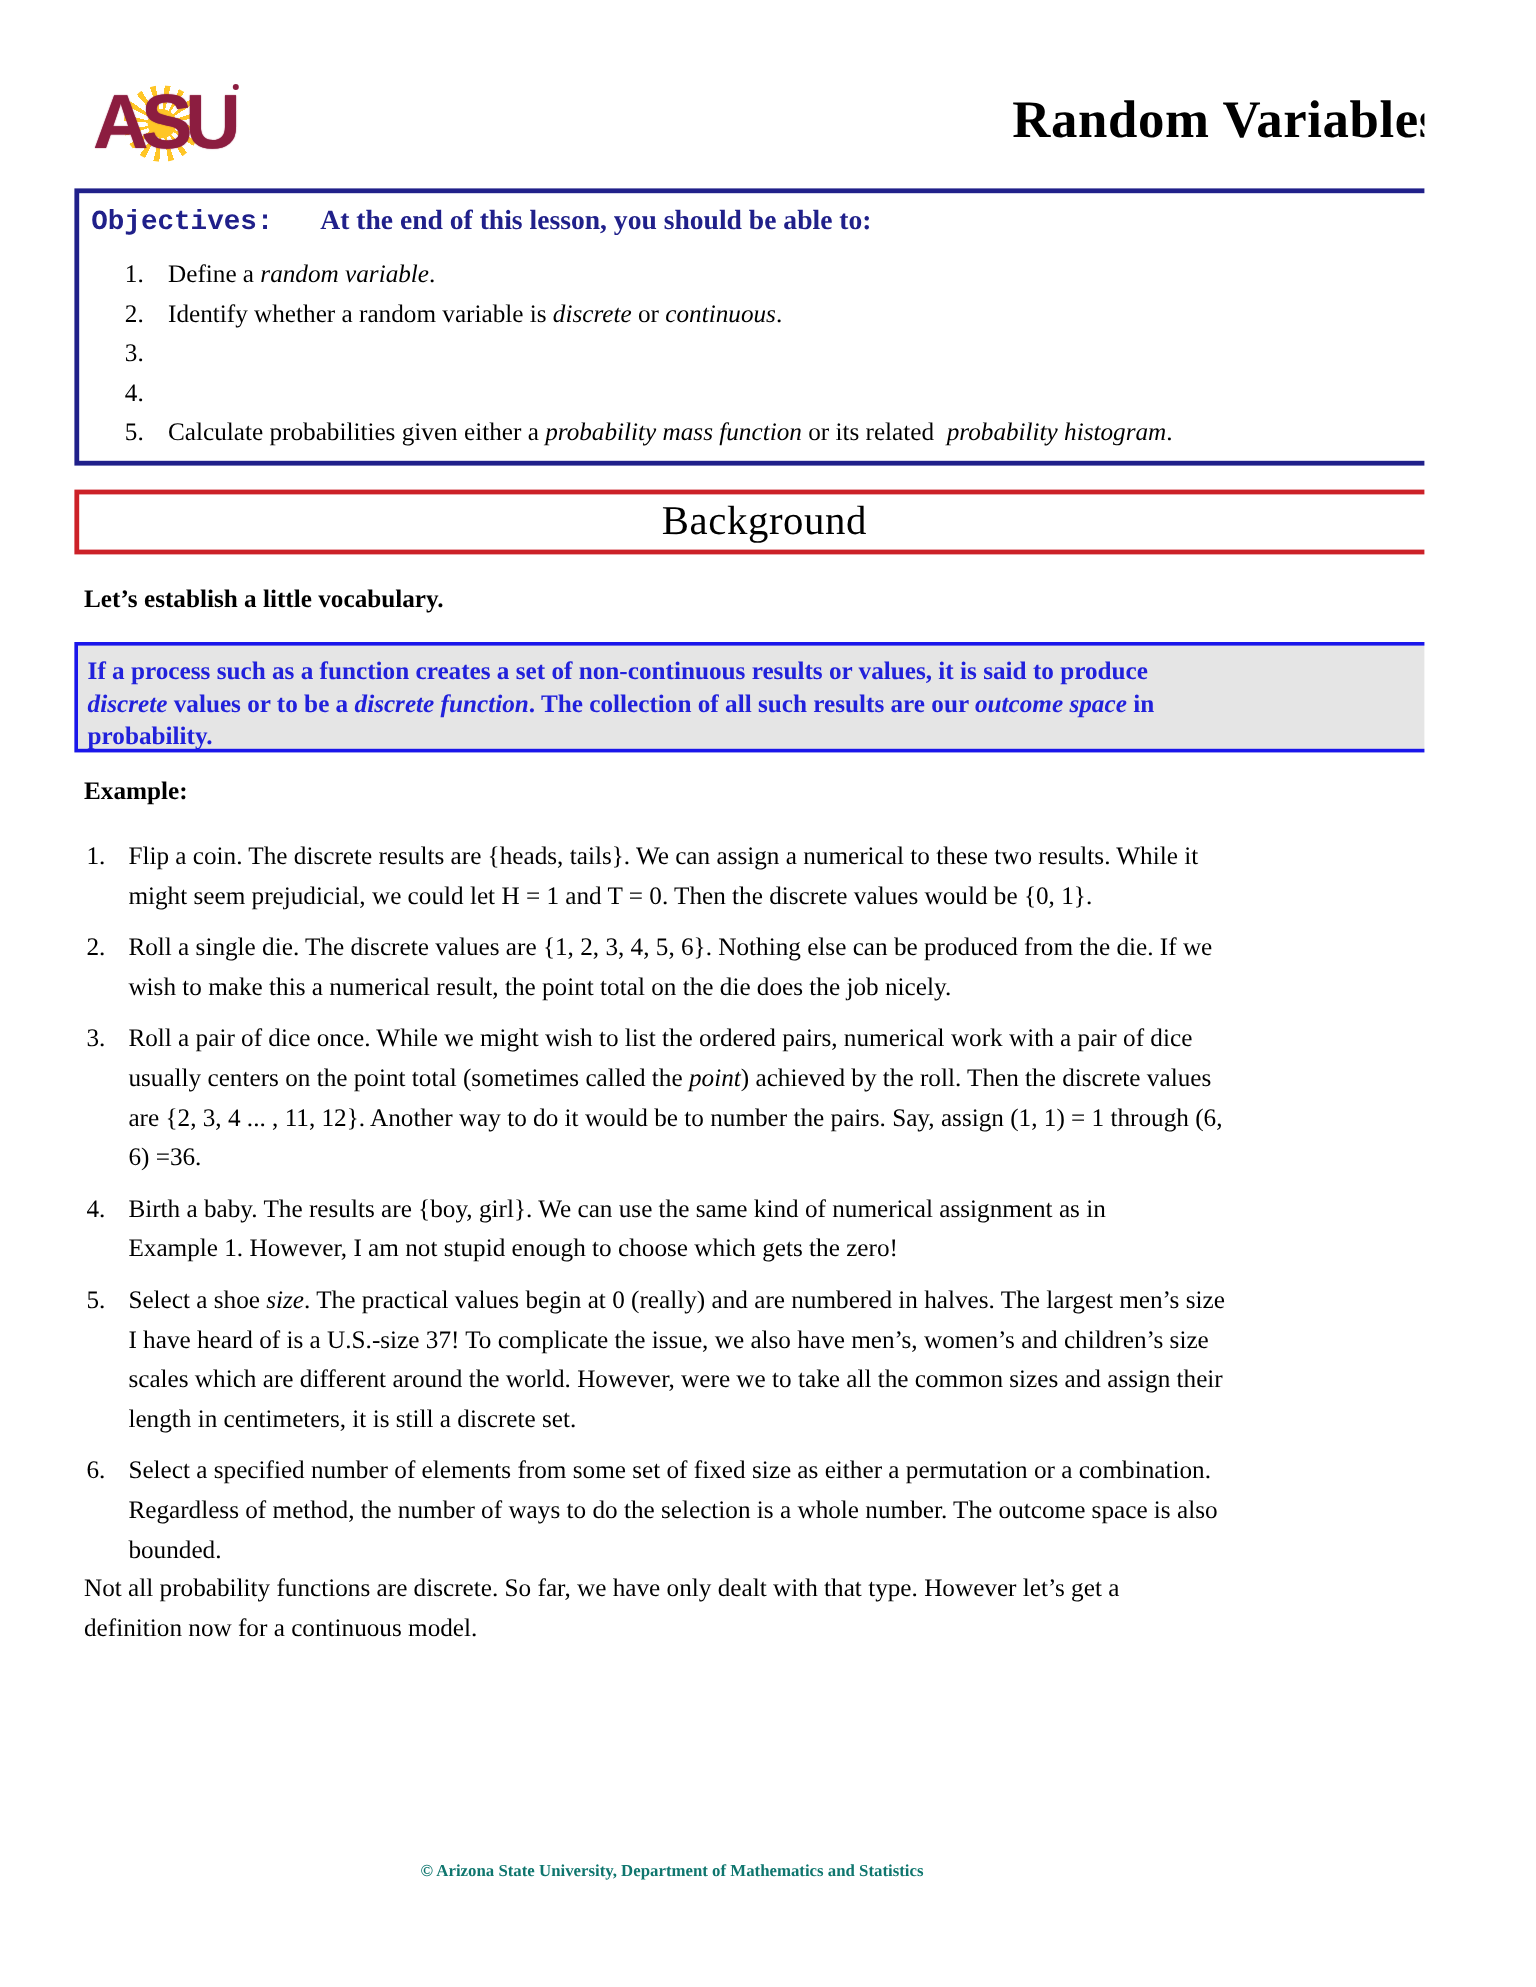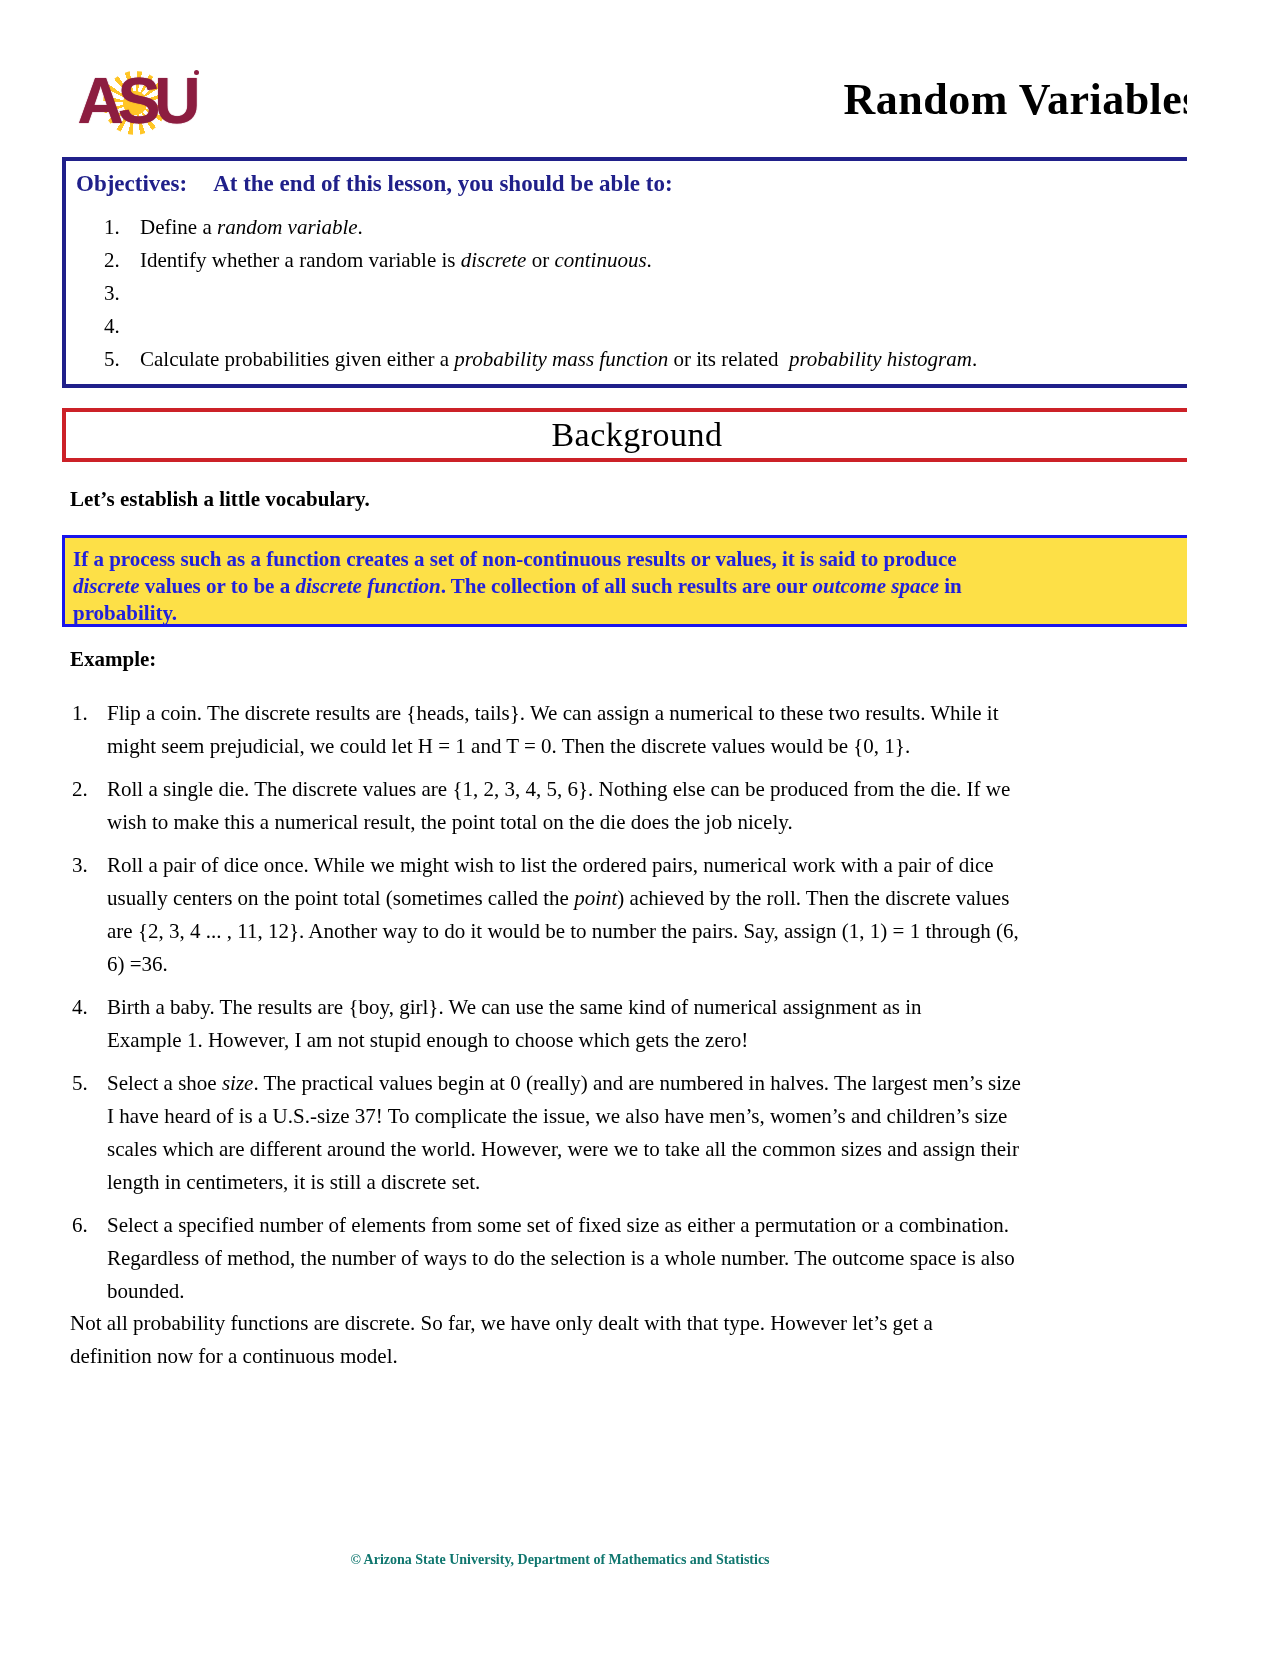--- a/index.html
+++ b/index.html
@@ -30,39 +30,39 @@
     position:absolute; left:0; top:74px; width:1200px; margin:0; text-align:right;
     font-size:44px; font-weight:bold; letter-spacing:0.5px;
   }
 
   
   .objectives-box {
     position:absolute; left:62px; top:157px; width:1150px; height:231px;
     box-sizing:border-box; border:4px solid #20208A; padding:8px 10px;
   }
   .obj-heading { color:#20208A; font-weight:bold; font-size:23px; line-height:30px; }
-  .obj-label { margin-right:26px; }
+  .obj-label { margin-right:39px;font-family:Liberation Mono, monospace; }
   .obj-list { margin-top:12px; }
   .obj-item { display:flex; font-size:21px; line-height:33px; }
   .obj-item .num { flex:none; margin-left:28px; width:36px; }
   .rich { white-space:pre; }
 
   
   .background-box {
     position:absolute; left:62px; top:408px; width:1150px; height:54px;
     box-sizing:border-box; border:4px solid #CC2128; text-align:center;
   }
   .background-box h2 { margin:0; font-size:34px; line-height:45px; font-weight:normal; letter-spacing:0.5px; }
 
   .vocab-lead { position:absolute; left:70px; top:487px; margin:0; font-size:21px; font-weight:bold; }
 
   
   .vocab-box {
     position:absolute; left:62px; top:535px; width:1148px; height:92px;
-    box-sizing:border-box; border:3px solid #1A16EB; background:#fde047; padding:8px 8px;
+    box-sizing:border-box; border:3px solid #1A16EB; background:#e5e5e5; padding:8px 8px;
   }
   .vocab-text { font-size:21px; line-height:27px; font-weight:bold; color:#2121DB; white-space:pre; }
 
   .example-label { position:absolute; left:70px; top:647px; margin:0; font-size:21px; font-weight:bold; }
 
   
   .example-list { position:absolute; left:62px; top:697px; width:1170px; }
   .example-item { display:flex; margin-bottom:10px; font-size:21px; line-height:33px; }
   .example-item .num { flex:none; margin-left:10px; width:35px; }
 

